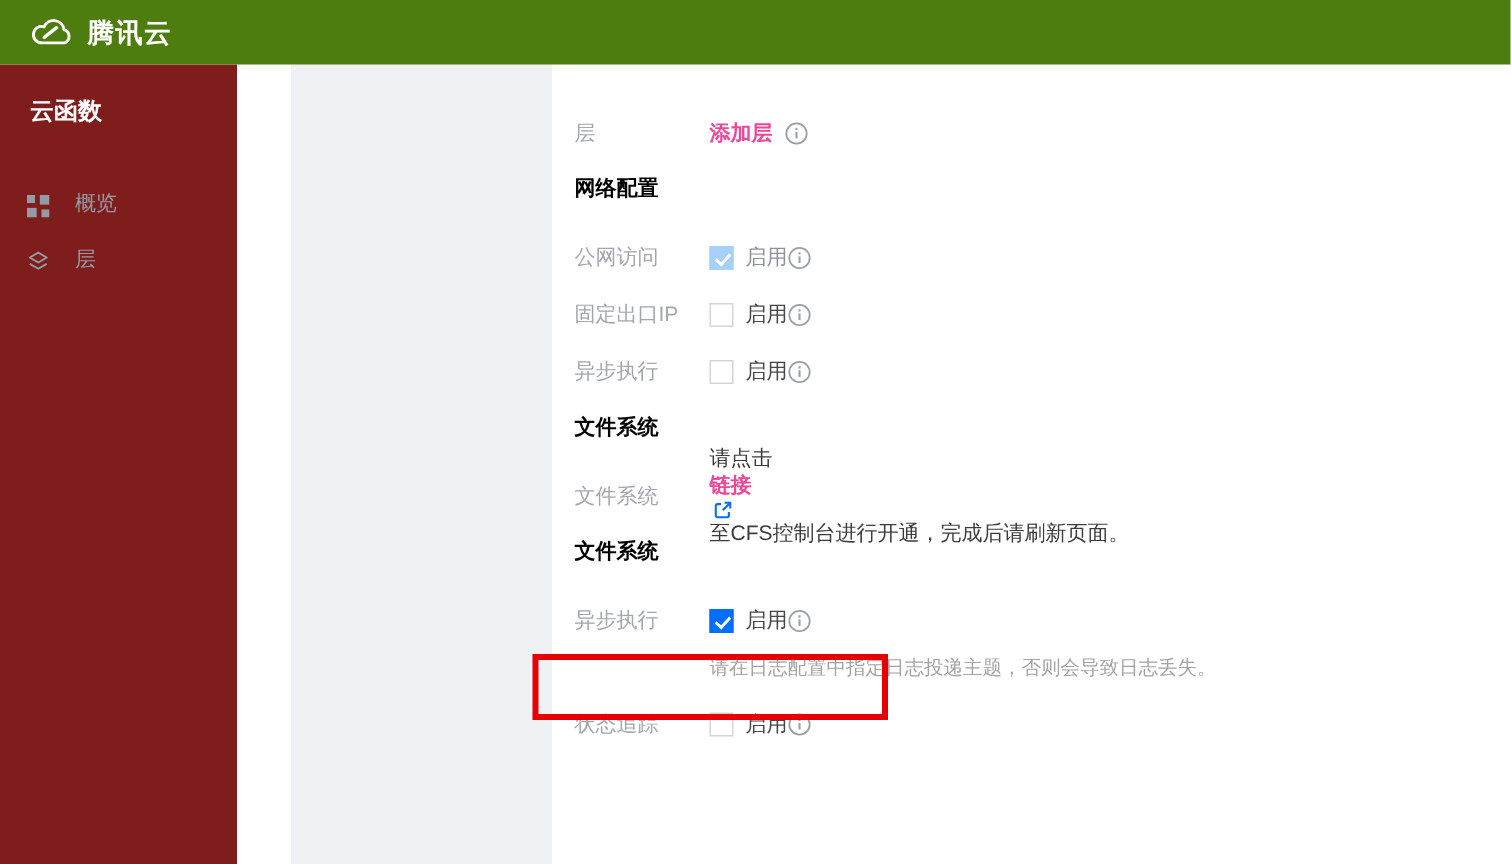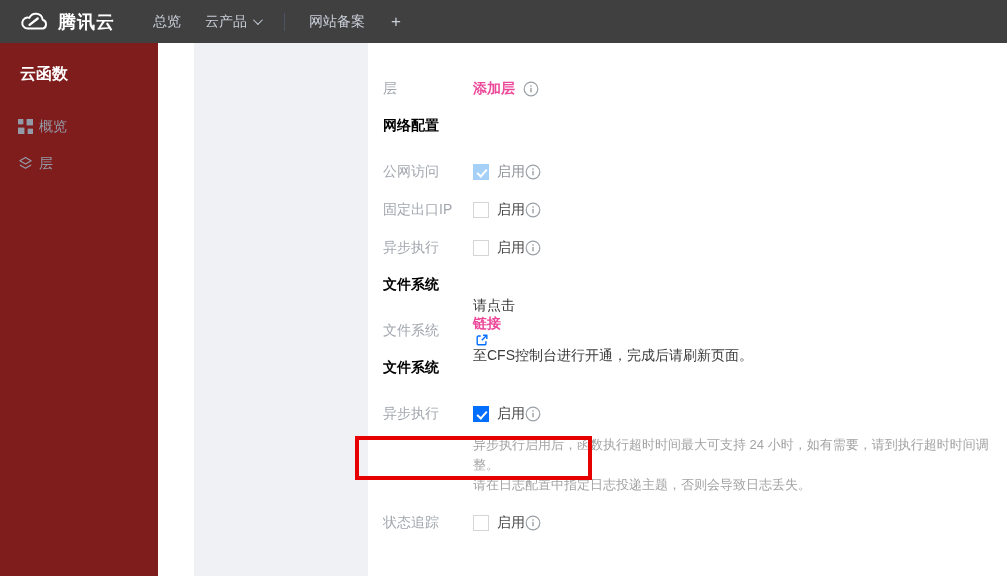--- a/index.html
+++ b/index.html
@@ -6,41 +6,41 @@
   html,body { margin:0; padding:0; }
   body {
     width:1007px; height:576px; position:relative; overflow:hidden;
     background:#fff; font-family:"Liberation Sans","DejaVu Sans",sans-serif;
     font-size:14px; color:#333;
   }
 
   
   .topbar {
     position:absolute; top:0; left:0; width:1007px; height:43px;
-    background:#404040; display:flex; align-items:center; z-index:5;
+    background:#4d7c0f; display:flex; align-items:center; z-index:5;
   }
   .brand { display:flex; align-items:center; gap:9px; padding-left:18px; cursor:pointer; }
   .brand-text { color:#fff; font-size:18px; font-weight:bold; letter-spacing:1px; }
   .topnav { display:flex; align-items:center; margin-left:26px; color:#c9ced9; }
   .topnav-item { padding:0 12px; height:43px; display:flex; align-items:center; gap:6px; cursor:pointer; }
   .caret {
     width:7px; height:7px; border-right:1.5px solid #c9ced9; border-bottom:1.5px solid #c9ced9;
     transform:rotate(45deg) translateY(-2px); display:inline-block;
   }
   .topnav-divider { width:1px; height:18px; background:#4a5264; margin:0 12px; }
   .topnav-plus { font-size:17px; padding:0 14px; cursor:pointer; }
 
   
   .sidebar {
     position:absolute; top:43px; left:0; width:158px; bottom:0;
     background:#7f1d1d; z-index:4;
   }
   .sidebar-title { color:#fff; font-size:16px; font-weight:bold; padding:21px 0 0 20px; margin-bottom:23px; }
   .side-item {
-    height:37px; display:flex; align-items:center; gap:6px;
+    height:37px; display:flex; align-items:flex-end; gap:17px;
     padding-left:18px; color:#949ba8; cursor:pointer;
   }
   .side-item.active { background:#006eff; color:#fff; }
   .side-item .icon { width:15px; height:15px; display:inline-flex; flex-shrink:0; }
 
   
   .graypanel { position:absolute; top:43px; left:194px; width:174px; bottom:0; background:#eff1f4; }
 
   
   .content {
@@ -80,34 +80,20 @@
 
 <div class="topbar">
   <div class="brand">
     <span style="display:inline-flex;">
       <svg width="31" height="23" viewBox="0 0 34 26" fill="none">
         <path d="M10.5 21 a6.2 6.2 0 1 1 1.9-12.1 A7.8 7.8 0 0 1 27.3 11 a5.3 5.3 0 0 1 0.6 10 H11" stroke="#fff" stroke-width="2.2" stroke-linecap="round" stroke-linejoin="round"></path>
         <path d="M12.5 16.8 L21.8 9.6" stroke="#fff" stroke-width="2.6" stroke-linecap="round"></path>
       </svg>
     </span>
     <span class="brand-text">腾讯云</span>
-  </div>
-  <div class="topnav">
-    <div class="topnav-item">
-      <span>总览</span>
-    </div>
-    <div class="topnav-item">
-      <span>云产品</span>
-      <span class="caret"></span>
-    </div>
-    <div class="topnav-divider"></div>
-    <div class="topnav-item">
-      <span>网站备案</span>
-    </div>
-    <div class="topnav-plus">+</div>
   </div>
 </div>
 
 <div class="sidebar">
   <div class="sidebar-title">云函数</div>
 
   <div class="side-item">
     <span class="icon">
       <svg viewBox="0 0 14 14" width="15" height="15" fill="currentColor">
         <rect x="0" y="0" width="5" height="5"></rect>
@@ -217,21 +203,20 @@
     <span class="info">
       <svg viewBox="0 0 16 16" width="16" height="16">
           <circle cx="8" cy="8" r="6.8" fill="none" stroke="#9aa0a6" stroke-width="1.2"></circle>
           <rect x="7.3" y="6.9" width="1.4" height="4.4" fill="#9aa0a6"></rect>
           <rect x="7.3" y="4.2" width="1.4" height="1.5" fill="#9aa0a6"></rect>
         </svg>
     </span>
   </div>
 
   <div class="note">
-    <div>异步执行启用后，函数执行超时时间最大可支持 24 小时，如有需要，请到执行超时时间调整。</div>
     <div>请在日志配置中指定日志投递主题，否则会导致日志丢失。</div>
   </div>
 
   <div class="row">
     <span class="row-label">状态追踪</span>
     <span class="checkbox"></span>
     <span class="enable-text">启用</span>
     <span class="info">
       <svg viewBox="0 0 16 16" width="16" height="16">
           <circle cx="8" cy="8" r="6.8" fill="none" stroke="#9aa0a6" stroke-width="1.2"></circle>

